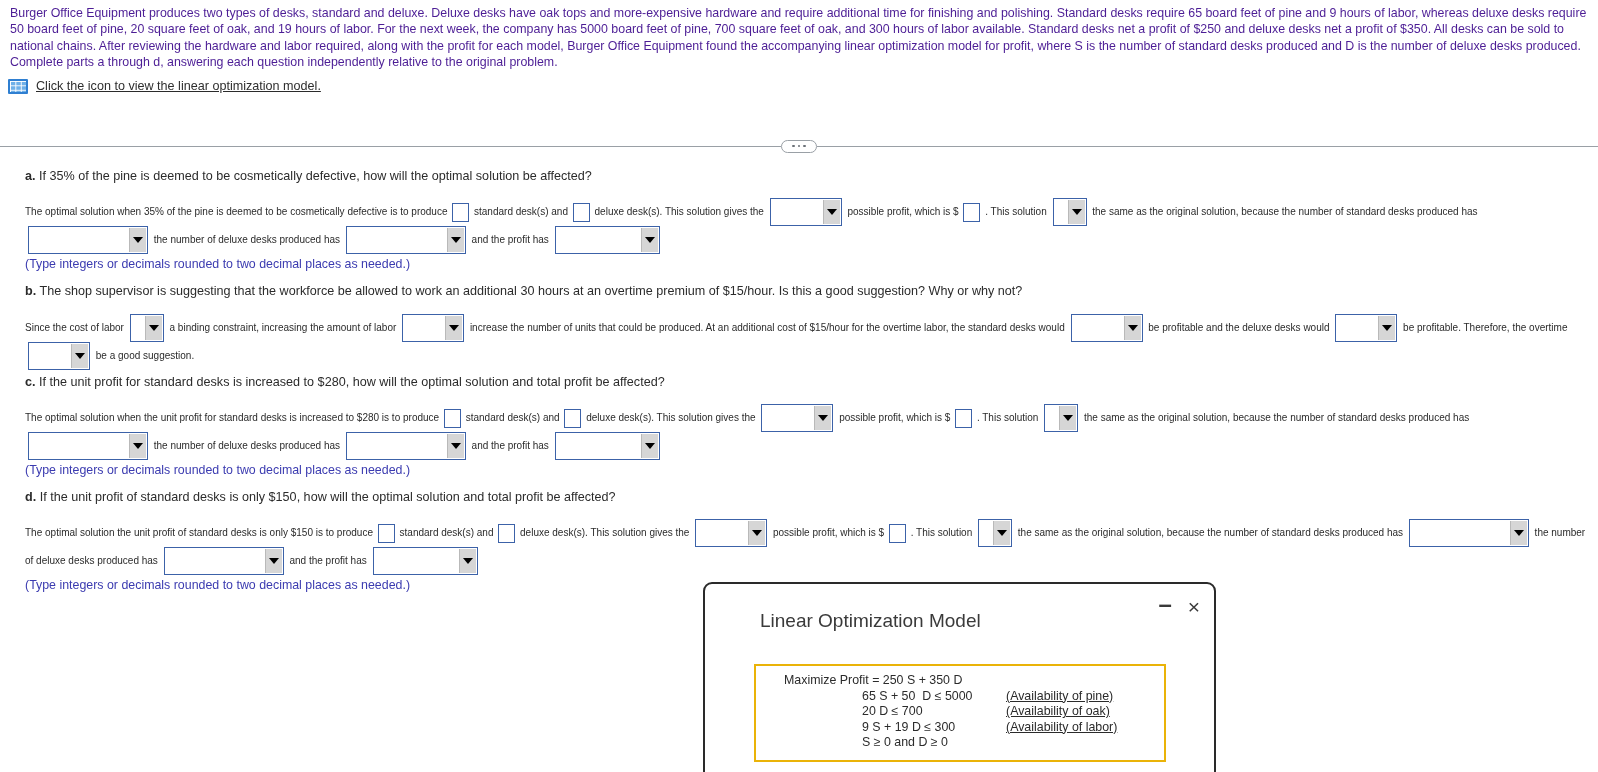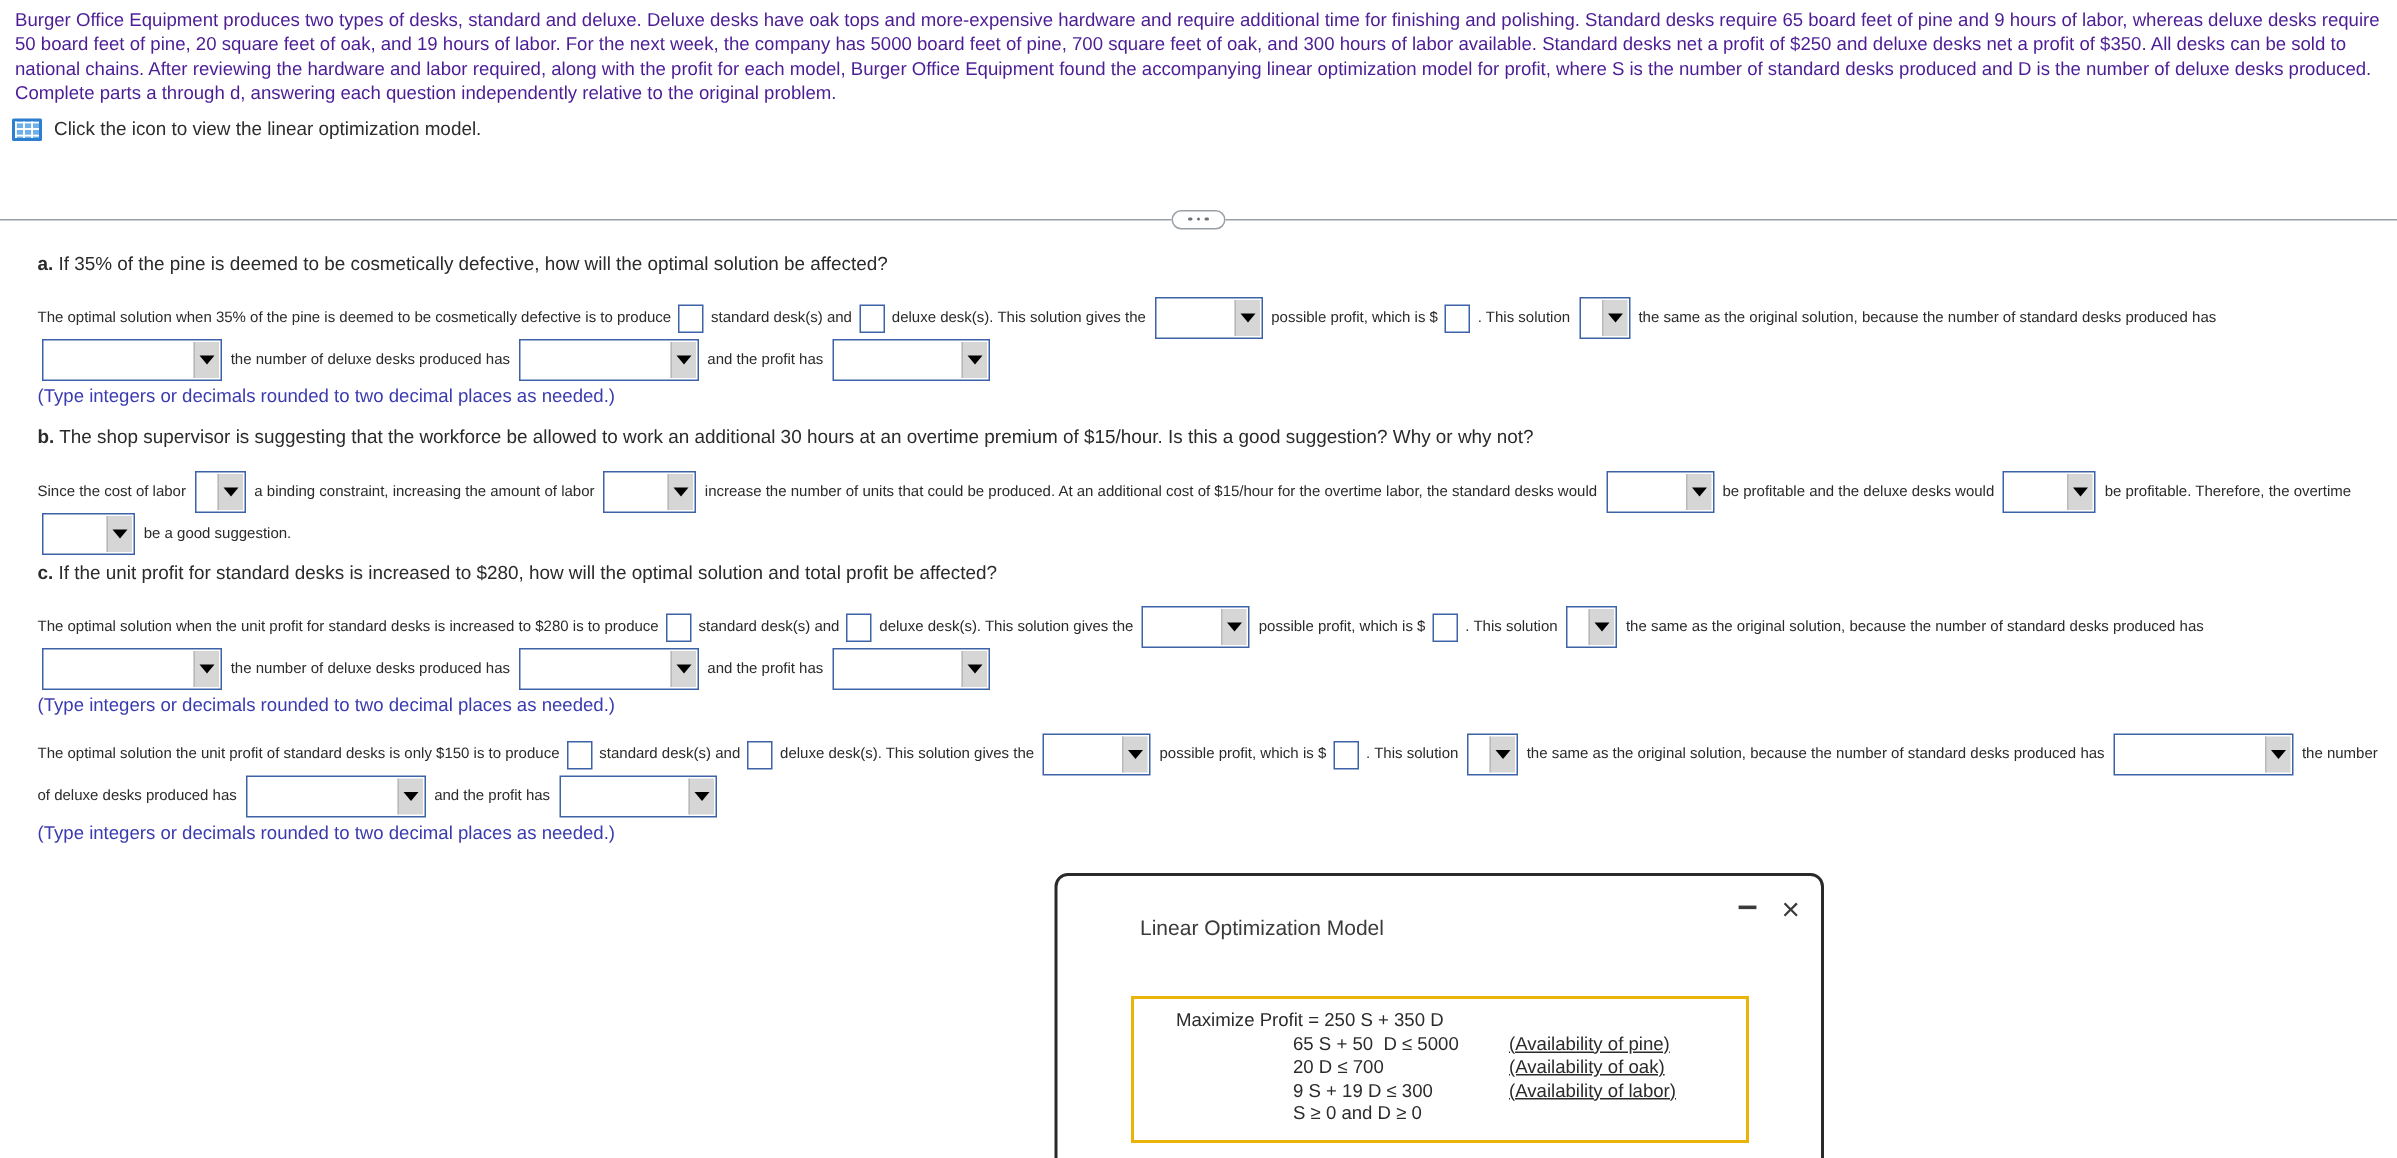--- a/index.html
+++ b/index.html
@@ -23,20 +23,21 @@
     font-size: 12.4px;
     color: #4c1d95;
     text-align: left;
   }
 
   .icon-line {
     display: flex;
     align-items: center;
     gap: 8px;
     padding: 8px 10px 0 8px;
+    text-decoration: underline;
   }
   .grid-icon {
     width: 20px; height: 15px;
     background: #2f7fd1;
     border-radius: 1px;
     position: relative;
     flex: 0 0 auto;
     cursor: pointer;
   }
   .grid-icon::before {
@@ -176,21 +177,21 @@
     color: #3a3a3a;
     cursor: pointer;
     line-height: 1;
     user-select: none;
   }
   .mc-min { font-size: 24px; font-weight: bold; margin-top: -6px;}
   .mc-close { font-size: 21px; }
   .modal-title {
     position: absolute;
     left: 55px; top: 26px;
-    font-size: 14px;
+    font-size: 19px;
     color: #3a3a3a;
     font-family: "Liberation Sans", sans-serif;
   }
   .model-box {
     position: absolute;
     left: 49px; top: 80px;
     width: 412px;
     border: 2px solid #eab308;
     background: #fff;
     padding: 7px 0 9px 0;
@@ -298,20 +299,24 @@
       <span class="ddl w-xxl h-tall"><span class="arrowbtn"></span></span>
       <span>the number of deluxe desks produced has</span>
       <span class="ddl w-xxl h-tall"><span class="arrowbtn"></span></span>
       <span>and the profit has</span>
       <span class="ddl w-xl h-tall"><span class="arrowbtn"></span></span>
     </div>
     <div class="hint">(Type integers or decimals rounded to two decimal places as needed.)</div>
   </div>
 
   <div class="sect">
+    <div class="q-head">
+      <b>d.</b>
+      <span>If the unit profit of standard desks is only $150, how will the optimal solution and total profit be affected?</span>
+    </div>
     <div class="q-body">
       <span>The optimal solution the unit profit of standard desks is only $150 is to produce</span>
       <span class="tbox"></span>
       <span>standard desk(s) and</span>
       <span class="tbox"></span>
       <span>deluxe desk(s). This solution gives the</span>
       <span class="ddl w-lg h-tall"><span class="arrowbtn"></span></span>
       <span>possible profit, which is $</span>
       <span class="tbox"></span>
       <span>. This solution</span>

